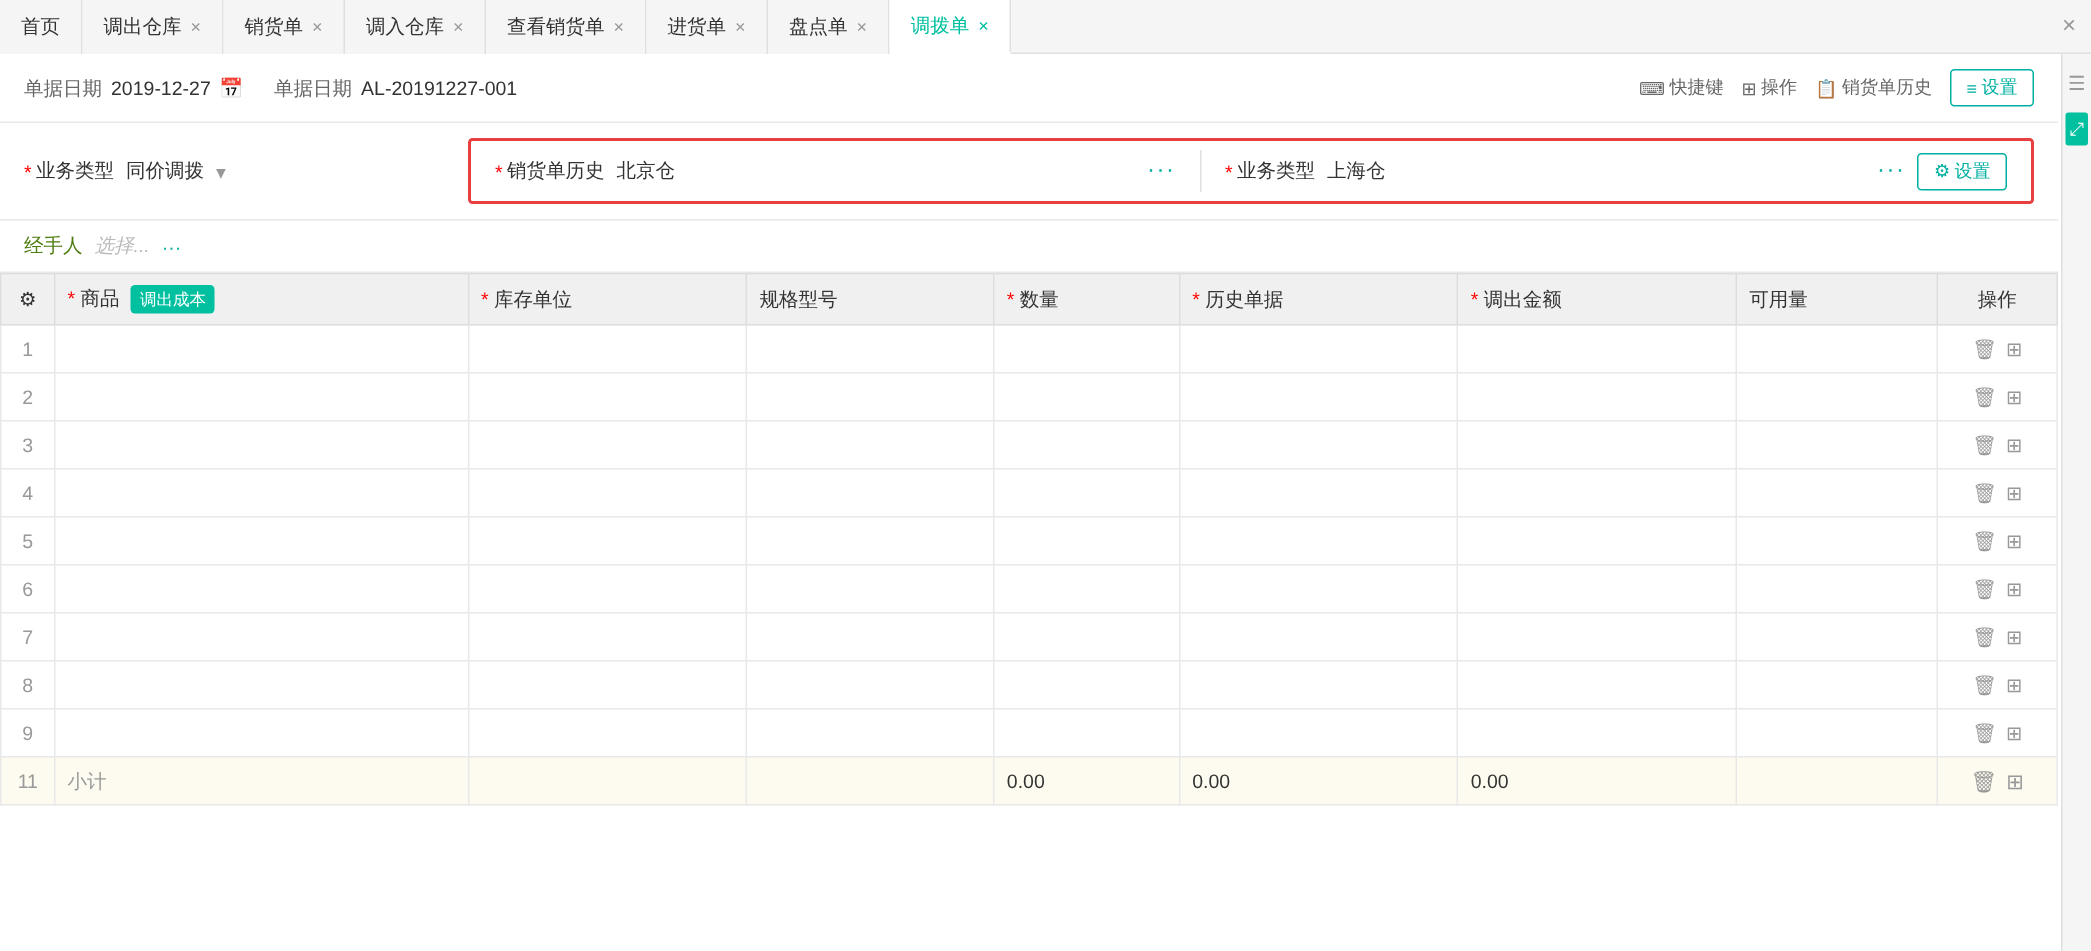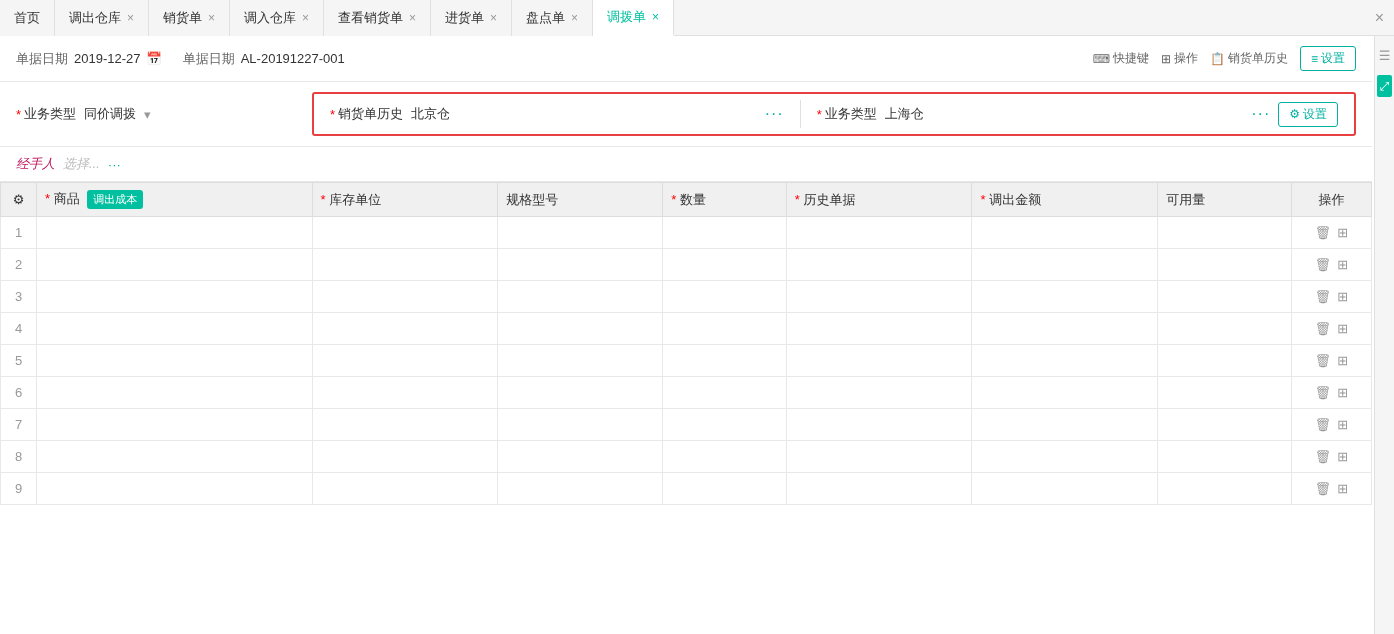--- a/index.html
+++ b/index.html
@@ -155,21 +155,21 @@
       gap: 3px;
     }
 
     
     .handler-row {
       display: flex;
       align-items: center;
       padding: 8px 16px;
       border-bottom: 1px solid #e8e8e8;
     }
-    .handler-row .label { color: #be185d; margin-right: 8px; white-space: nowrap; font-style: italic; }
+    .handler-row .label { color: #4d7c0f; margin-right: 8px; white-space: nowrap; }
     .handler-row .placeholder { color: #bbb; font-style: italic; }
     .handler-row .more-btn { margin-left: 8px; color: #00b0a0; cursor: pointer; }
 
     
     .data-table-wrap {
       overflow-y: auto;
       flex: 1;
     }
     .data-table {
       width: 100%;
@@ -534,20 +534,36 @@
         <td></td>
         <td></td>
         <td></td>
         <td class="ops-cell">
           <div class="ops-icons">
             <span style="font-size:13px">🗑</span>
             <span style="font-size:13px">⊞</span>
           </div>
         </td>
       </tr>
+          <tr class="subtotal">
+        <td class="row-num">11</td>
+        <td style="color:#999">小计</td>
+        <td></td>
+        <td></td>
+        <td>0.00</td>
+        <td>0.00</td>
+        <td>0.00</td>
+        <td></td>
+        <td class="ops-cell">
+          <div class="ops-icons">
+            <span>🗑</span>
+            <span>⊞</span>
+          </div>
+        </td>
+      </tr>
         </tbody>
     </table>
   </div>
 </div>
 
 <div class="right-sidebar">
   <span class="sidebar-icon">☰</span>
   <span class="sidebar-icon green">⤢</span>
 </div>
 

